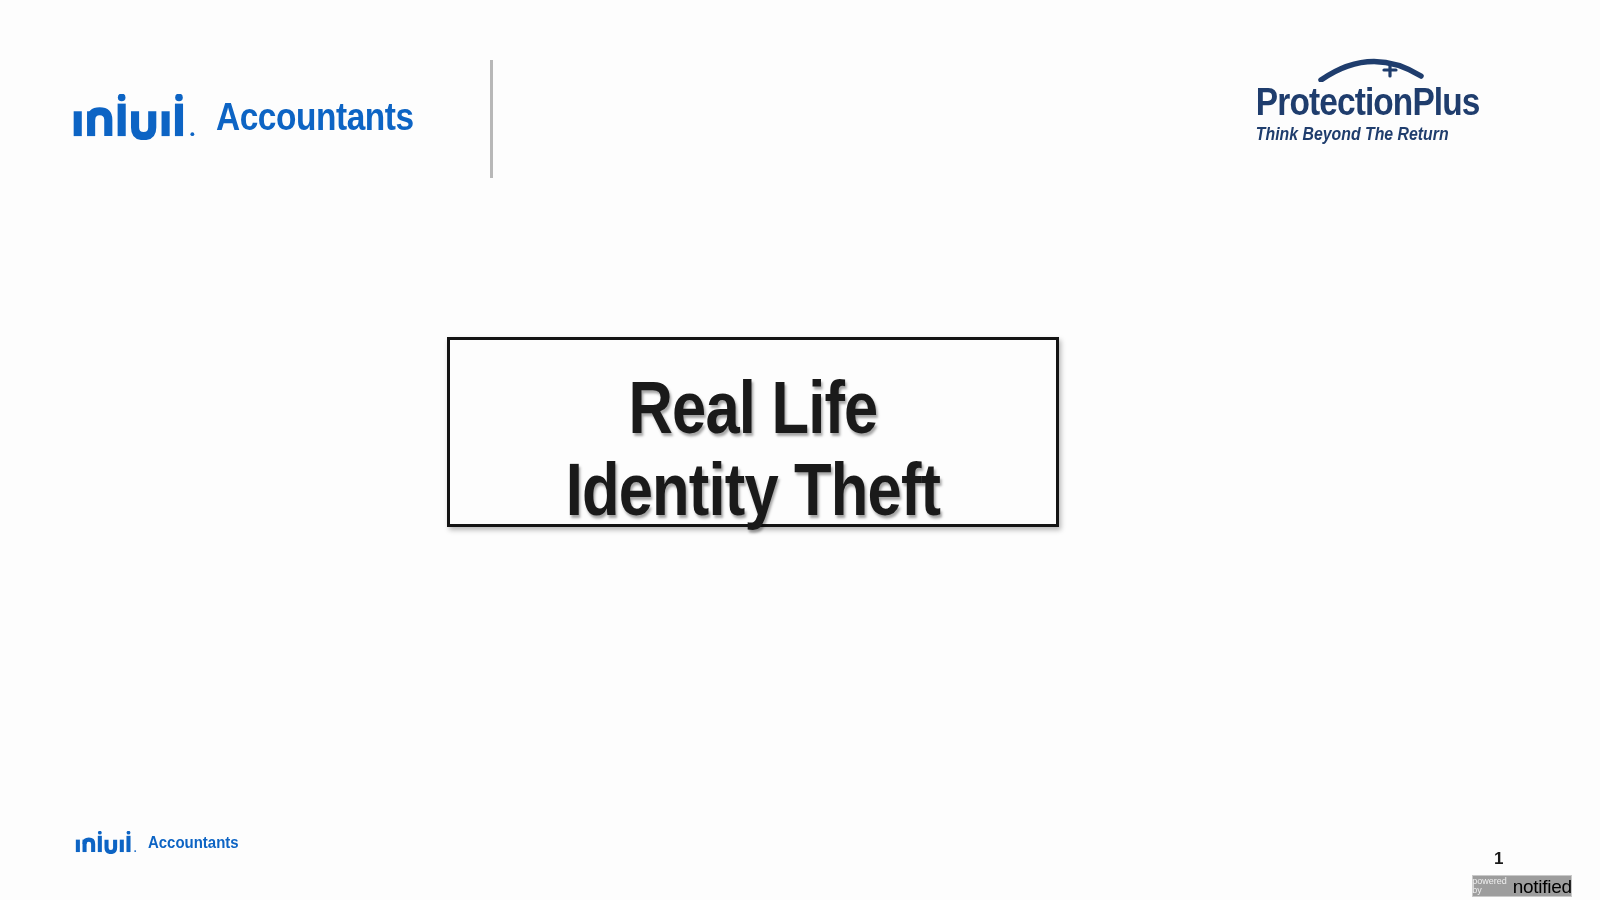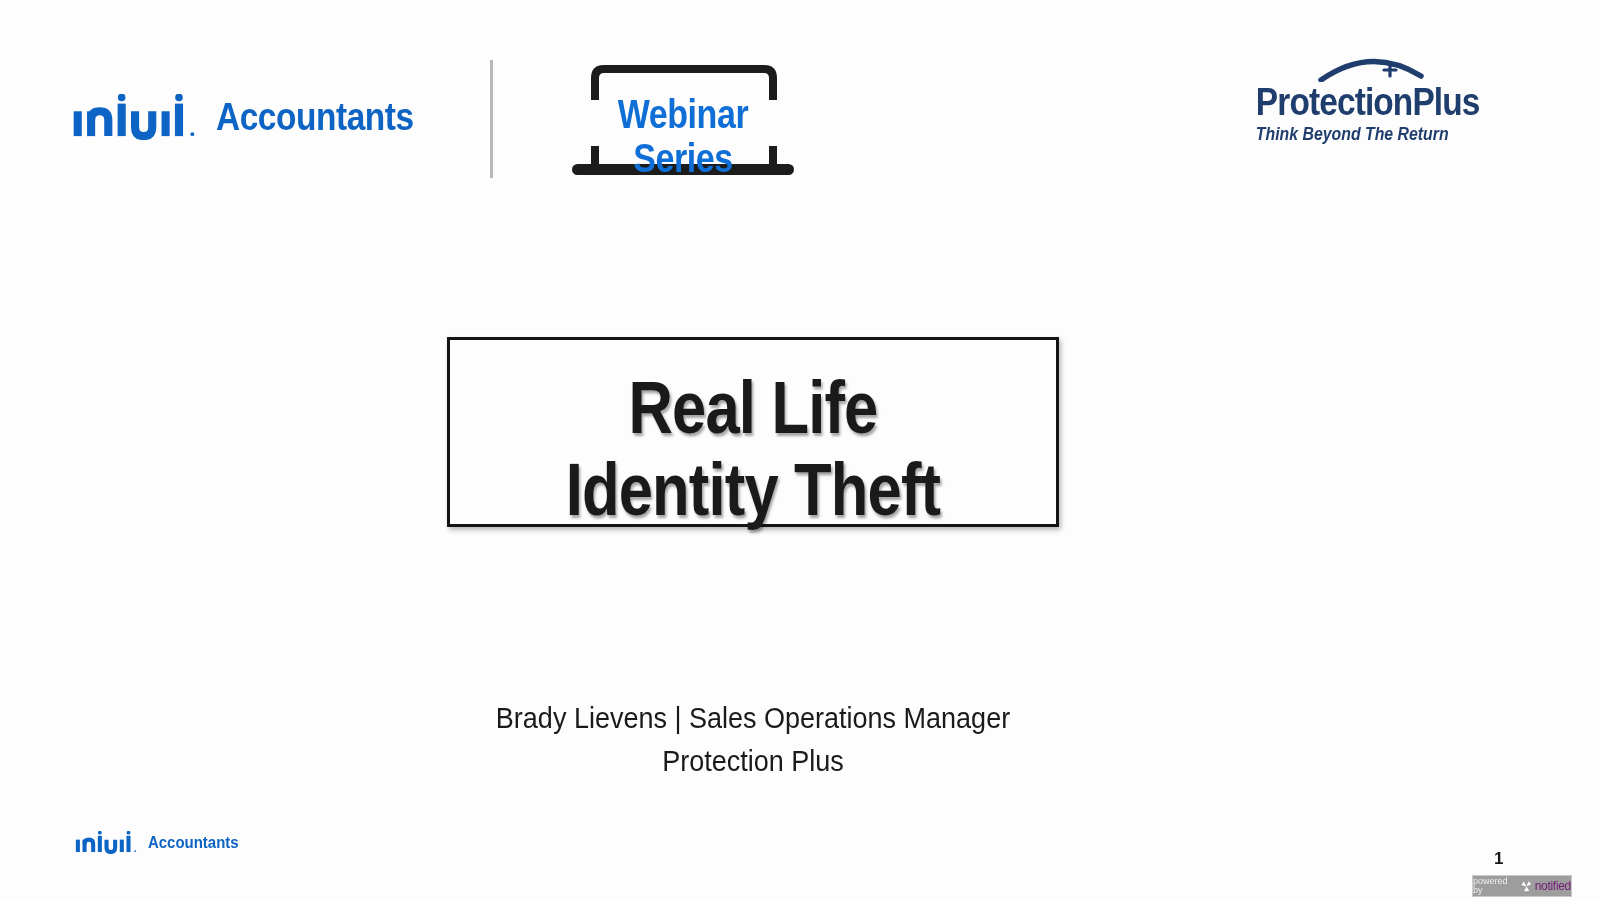--- a/index.html
+++ b/index.html
@@ -42,21 +42,21 @@
   .intuit-lockup.small{left:75px;top:830px;height:24px;gap:9px;}
   .intuit-lockup.small .wordmark{width:64px;height:23px;margin-bottom:0;}
   .intuit-lockup.small .accountants{font-size:17px;margin-bottom:3px;}
 
   .page-number{position:absolute;left:1494px;top:849px;font-size:17px;font-weight:bold;color:#1a1a1a;}
 
   .notified-badge{position:absolute;left:1472px;top:875px;width:100px;height:22px;
     background:#9d9d9d;border:1px solid #c9c9c9;box-sizing:border-box;
     display:flex;align-items:center;justify-content:center;gap:3px;cursor:pointer;}
   .notified-badge .powered{color:#efefef;font-size:9px;line-height:1;}
-  .notified-badge .brand{color:#701a75;font-size:12px;line-height:1;letter-spacing:-0.3px;}
+  .notified-badge .brand{color:#000000;font-size:19px;line-height:1;letter-spacing:-0.3px;}
   .notified-badge svg{width:11px;height:11px;}
 </style>
 </head>
 <body>
 
 <div class="slide">
 
   <div class="intuit-lockup main">
     <svg class="wordmark" viewBox="0 0 134 48" role="img" aria-label="intuit">
       <g fill="none" stroke="#0d64c4" stroke-width="8.5">
@@ -70,53 +70,38 @@
       </g>
       <circle cx="52" cy="3.5" r="4" fill="#0d64c4"></circle>
       <circle cx="112" cy="3.5" r="4" fill="#0d64c4"></circle>
       <circle cx="126" cy="42" r="2" fill="#0d64c4"></circle>
     </svg>
     <span class="accountants">Accountants</span>
   </div>
 
   <div class="header-divider"></div>
 
-  <div class="webinar">
-    <svg class="laptop" viewBox="0 0 270 124" role="img">
-      <g fill="none" stroke="#1c1c1c" stroke-width="8">
-        <path d="M47,42 V20 Q47,11 56,11 H216 Q225,11 225,20 V42"></path>
-        <path d="M47,88 V106"></path>
-        <path d="M225,88 V106"></path>
-      </g>
-      <rect x="24" y="106" width="222" height="11" rx="5.5" fill="#1c1c1c"></rect>
-    </svg>
-    <div class="webinar-text">Webinar Series</div>
-  </div>
 
   <div class="pplus">
     <svg class="arc" viewBox="0 0 110 30" role="img" aria-label="+">
       <path d="M5,28 Q55,-7 105,24" fill="none" stroke="#1f3d6d" stroke-width="5.5" stroke-linecap="round"></path>
       <g stroke="#1f3d6d" stroke-width="3.2" stroke-linecap="round">
         <path d="M74,12 V24"></path>
         <path d="M68,18 H80"></path>
       </g>
     </svg>
     <div class="pplus-word">ProtectionPlus</div>
     <div class="pplus-tag">Think Beyond The Return</div>
   </div>
 
   <div class="title-box">
     <div class="title-line">Real Life</div>
     <div class="title-line">Identity Theft</div>
   </div>
 
-  <div class="speaker">
-    <div class="speaker-line">Brady Lievens | Sales Operations Manager</div>
-    <div class="speaker-line">Protection Plus</div>
-  </div>
 
   <div class="intuit-lockup small">
     <svg class="wordmark" viewBox="0 0 134 48" role="img" aria-label="intuit">
       <g fill="none" stroke="#0d64c4" stroke-width="8.5">
         <path d="M6,18 V44"></path>
         <path d="M20,18 V44"></path>
         <path d="M20,27 Q20,18 29,18 Q38,18 38,27 V44"></path>
         <path d="M52,10 V44"></path>
         <path d="M66,18 V35 Q66,44 75,44 Q84,44 84,35 V18"></path>
         <path d="M98,18 V44"></path>

